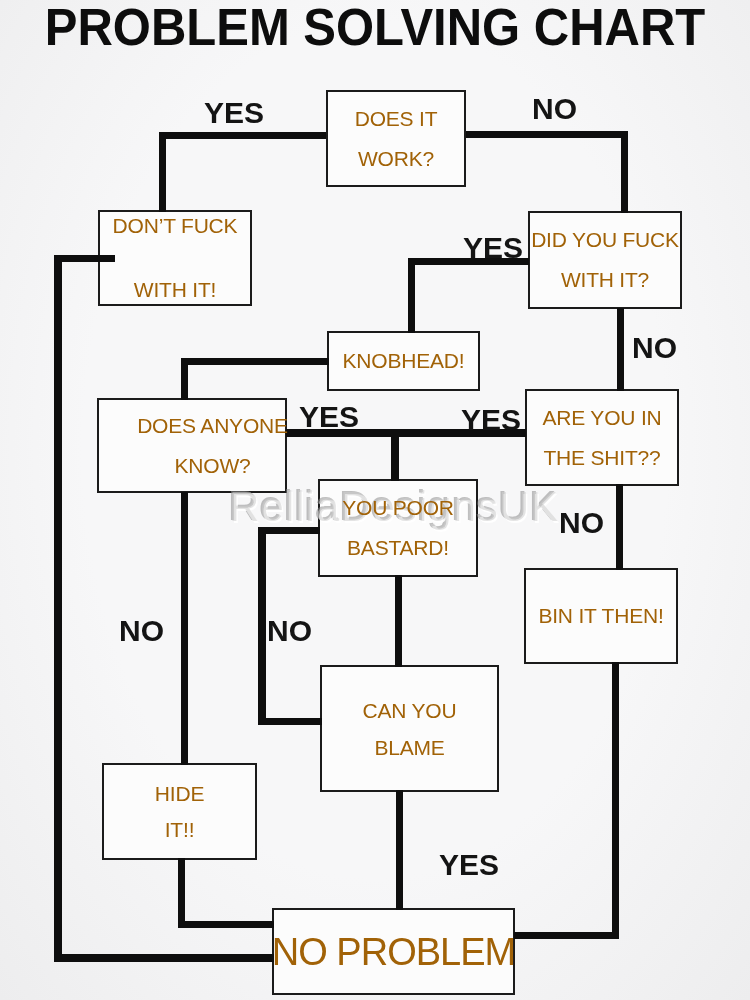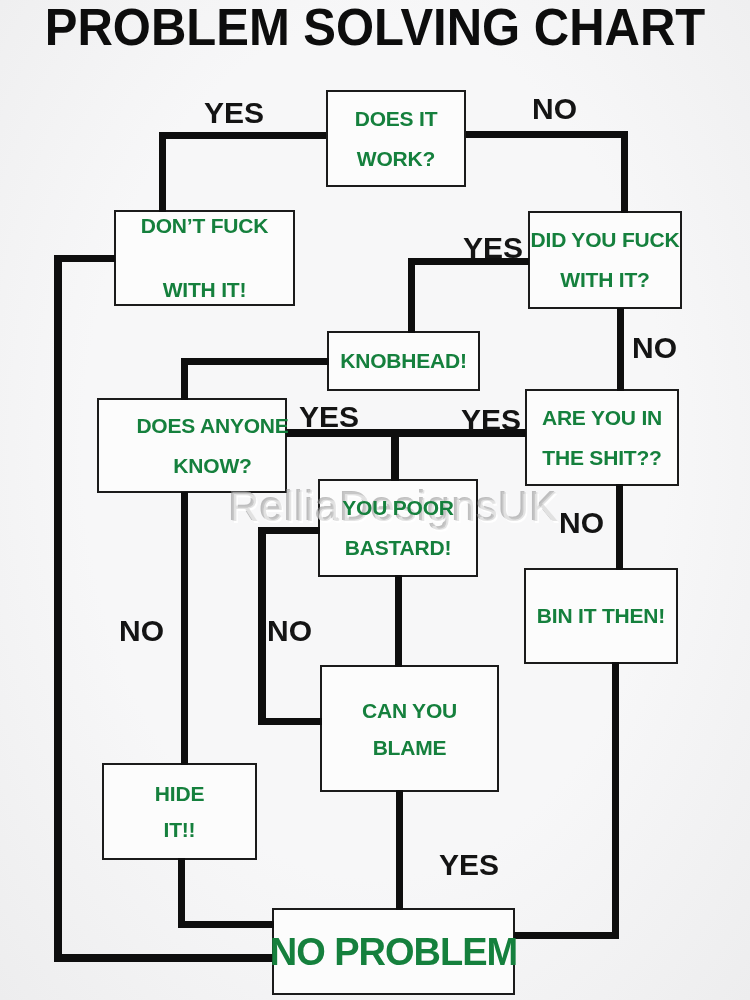--- a/index.html
+++ b/index.html
@@ -20,40 +20,40 @@
   }
   .ln{position:absolute;background:#0e0e0e;z-index:1;}
   .node{
     position:absolute;box-sizing:border-box;
     background:#fcfcfc;border:2px solid #1b1b1b;
     display:flex;flex-direction:column;justify-content:center;align-items:center;
     z-index:auto;
   }
   .node .txt{
     position:relative;z-index:5;
-    font-weight:bold;font-size:21px;line-height:40px;
-    color:#15803d;letter-spacing:-0.2px;white-space:nowrap;
+    font-weight:normal;font-size:21px;line-height:40px;
+    color:#a16207;letter-spacing:-0.2px;white-space:nowrap;
   }
   #n-no-problem .txt{font-size:38px;letter-spacing:-1px;line-height:44px;}
   .lbl{
     position:absolute;z-index:2;
     font-weight:bold;font-size:30px;color:#141414;line-height:1;
     white-space:nowrap;
   }
   #watermark{
     position:absolute;left:229px;top:483px;z-index:3;
     font-size:42px;font-weight:normal;letter-spacing:1px;
     color:rgba(205,205,205,0.55);
     text-shadow:1.5px 1.5px 0 rgba(255,255,255,0.9), -1.5px -1.5px 0 rgba(140,140,140,0.55);
     white-space:nowrap;pointer-events:none;
   }
 
   
   #n-does-it-work{left:326px;top:90px;width:140px;height:97px;}
-  #n-dont-fuck{left:114px;top:210px;width:181px;height:96px;gap:24px;}
+  #n-dont-fuck{left:98px;top:210px;width:154px;height:96px;gap:24px;}
   #n-did-you-fuck{left:528px;top:211px;width:154px;height:98px;}
   #n-knobhead{left:327px;top:331px;width:153px;height:60px;}
   #n-are-you-shit{left:525px;top:389px;width:154px;height:97px;}
   #n-anyone-know{left:97px;top:398px;width:190px;height:95px;padding-left:41px;}
   #n-poor-bastard{left:318px;top:479px;width:160px;height:98px;}
   #n-bin-it{left:524px;top:568px;width:154px;height:96px;}
   #n-blame{left:320px;top:665px;width:179px;height:127px;}
   #n-blame .txt{line-height:37px;}
   #n-hide-it{left:102px;top:763px;width:155px;height:97px;}
   #n-hide-it .txt{line-height:36px;}

